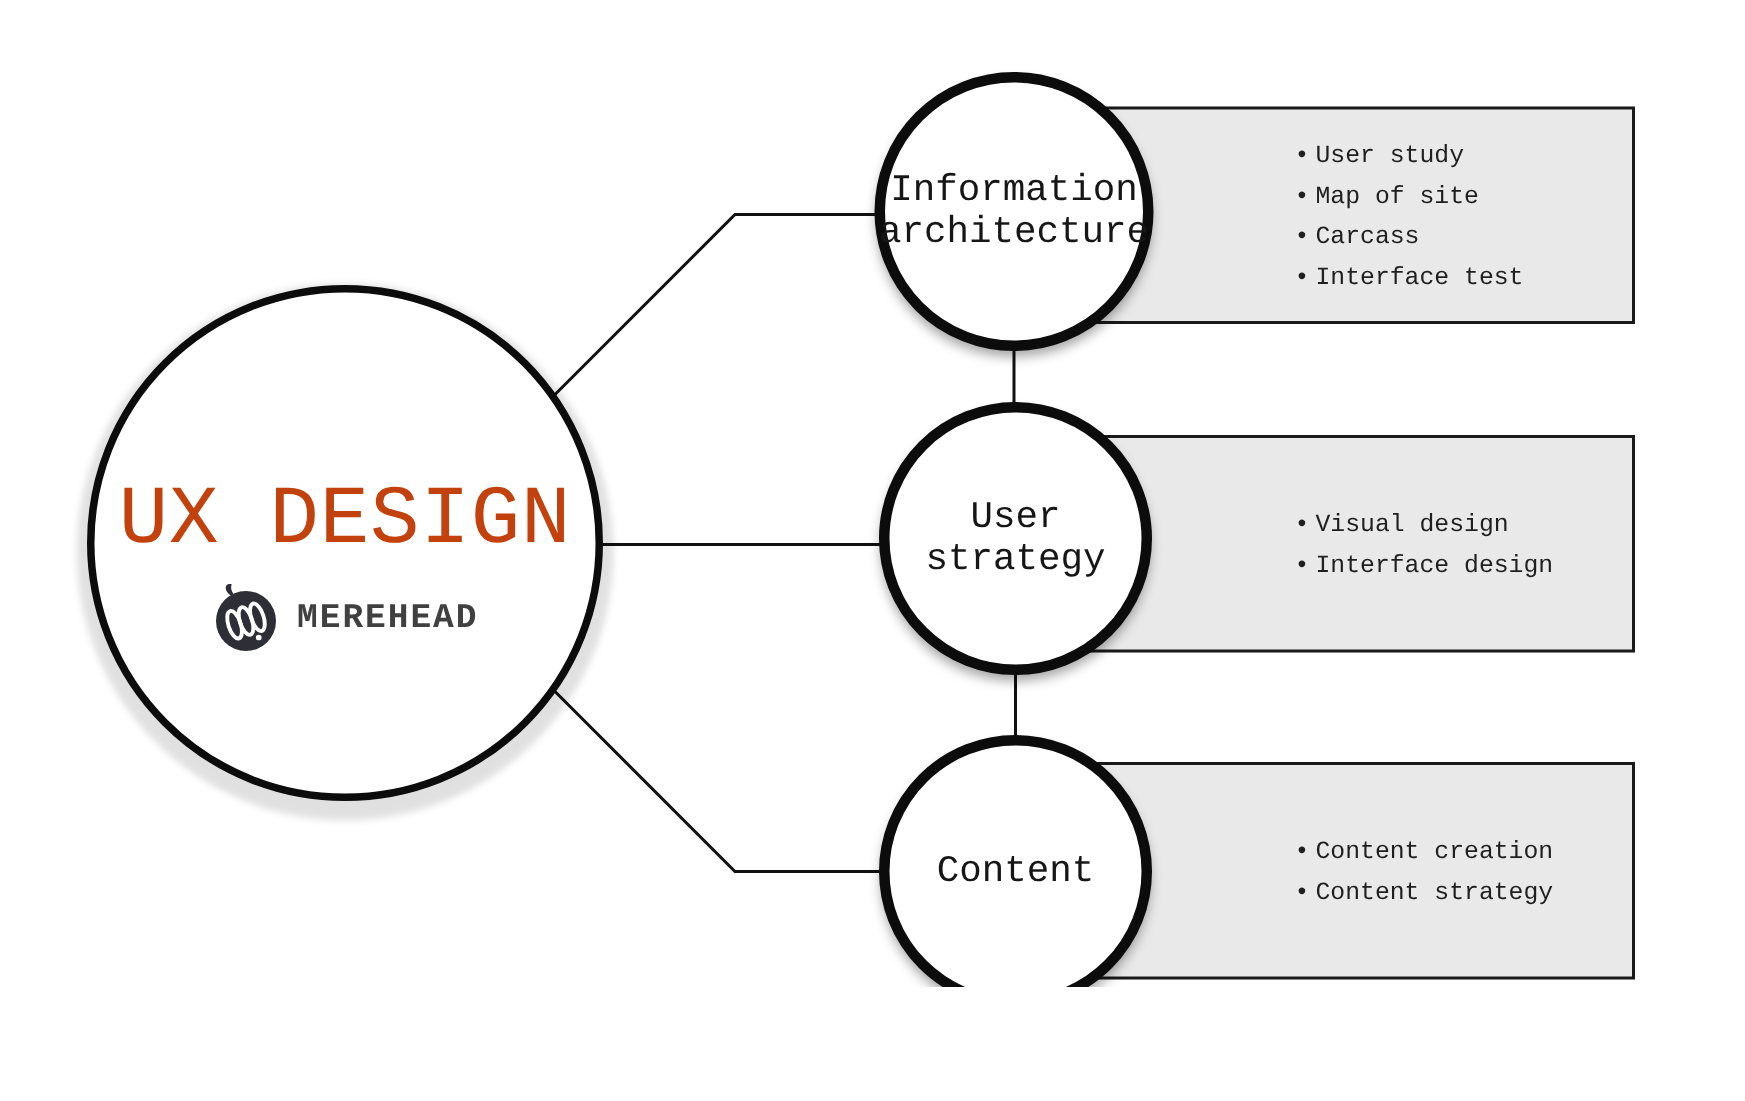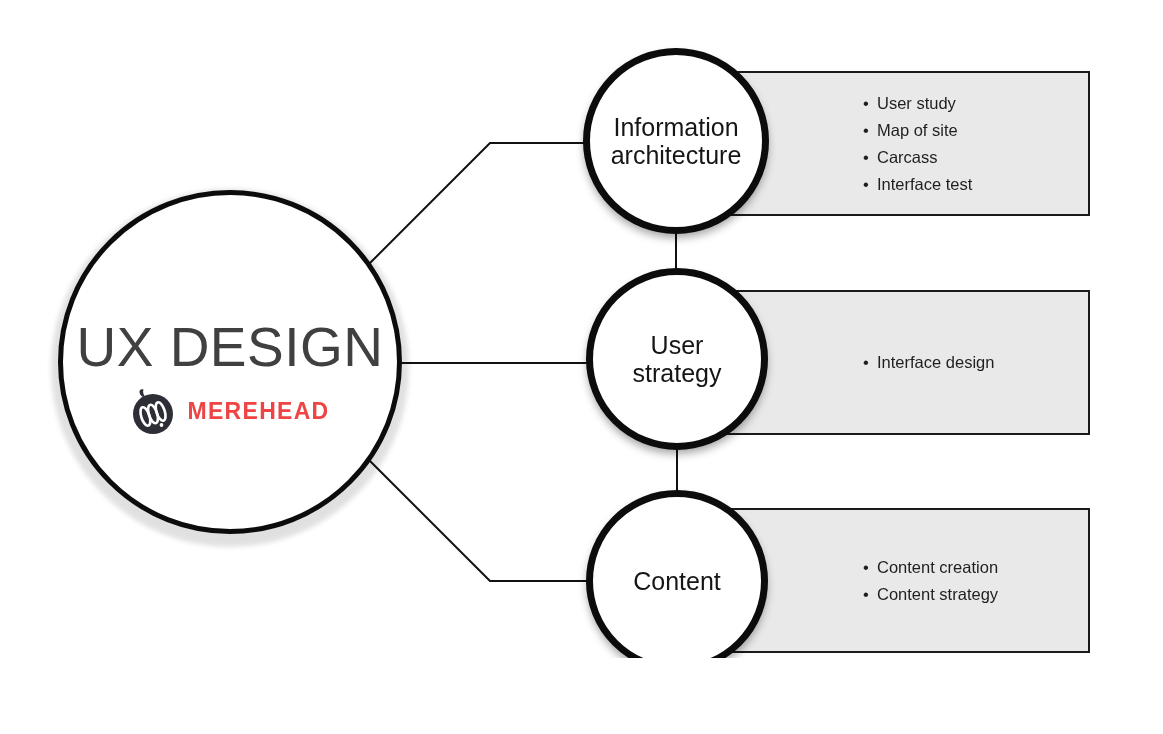--- a/index.html
+++ b/index.html
@@ -1,21 +1,21 @@
 <!DOCTYPE html>
 <html><head>
 <meta charset="utf-8">
 <style>
   html, body { margin: 0; padding: 0; background: #ffffff; }
   .canvas {
     position: relative;
     width: 1163px;
     height: 658px;
     background: #ffffff;
-    font-family: Liberation Sans, sans-serif;
+    font-family: Liberation Mono, monospace;
     overflow: hidden;
   }
   svg.connectors {
     position: absolute;
     left: 0; top: 0;
     width: 1163px; height: 734px;
     z-index: 1;
   }
   .panel {
     position: absolute;
@@ -78,35 +78,35 @@
     font-size: 25px;
     line-height: 28px;
     color: #161616;
   }
   .node-label span { display: block; }
   .ux-title {
     margin-top: 27px;
     font-size: 55px;
     line-height: 60px;
     letter-spacing: 0.5px;
-    color: #404040;
+    color: #c2410c;
     white-space: nowrap;
   }
   .brand-row {
     margin-top: 12px;
     height: 46px;
     display: flex;
     align-items: center;
     gap: 11px;
   }
   .brand-name {
     font-size: 23px;
     font-weight: bold;
     letter-spacing: 1.3px;
-    color: #ef4444;
+    color: #404040;
   }
 </style>
 </head>
 <body>
 
 <div class="canvas">
 
   <svg class="connectors" viewBox="0 0 1163 734" xmlns="http://www.w3.org/2000/svg">
     <g stroke="#111111" stroke-width="2" fill="none">
       <polyline points="365,268 490,143 600,143"></polyline>
@@ -121,20 +121,21 @@
     <ul>
       <li>User study</li>
       <li>Map of site</li>
       <li>Carcass</li>
       <li>Interface test</li>
     </ul>
   </div>
 
   <div class="panel panel-2">
     <ul>
+      <li>Visual design</li>
       <li>Interface design</li>
     </ul>
   </div>
 
   <div class="panel panel-3">
     <ul>
       <li>Content creation</li>
       <li>Content strategy</li>
     </ul>
   </div>

